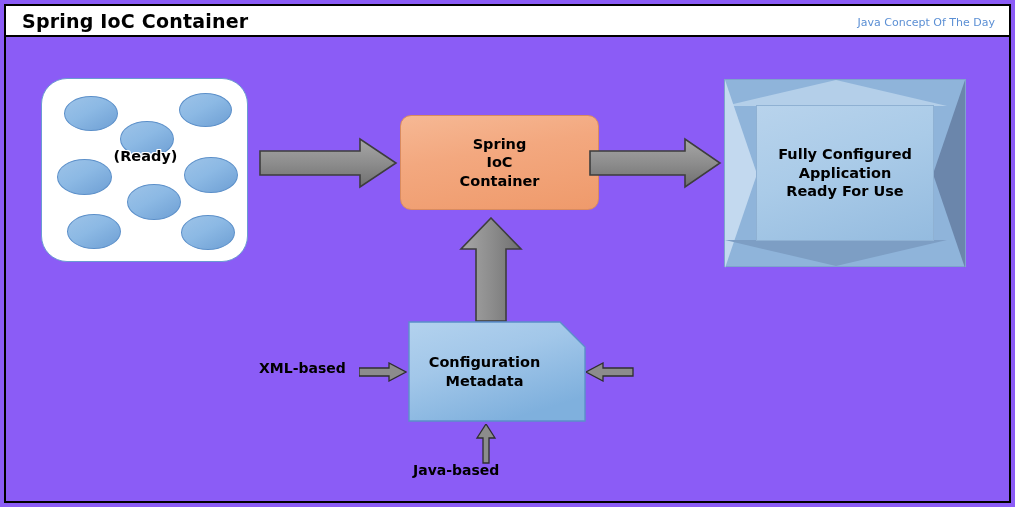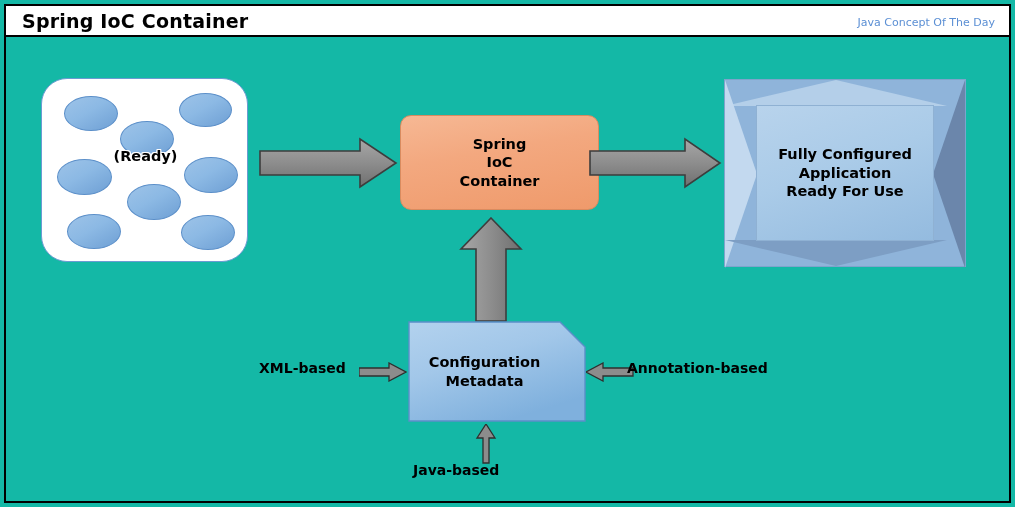--- a/index.html
+++ b/index.html
@@ -8,21 +8,21 @@
     background: #ffffff;
   }
   body {
     font-family: "DejaVu Sans", sans-serif;
   }
   #page {
     position: relative;
     width: 1015px;
     height: 507px;
     box-sizing: border-box;
-    background: #14b8a6;
+    background: #8b5cf6;
     overflow: hidden;
   }
 
   
   .frame-outer {
     position: absolute;
     left: 4px;
     top: 4px;
     width: 1007px;
     height: 499px;
@@ -328,20 +328,19 @@
   </div>
 
   <div class="side-label xml-label">XML-based</div>
   <svg class="thin-arrow" style="left:359px;top:362px;" width="48" height="20" viewBox="0 0 48 20">
     <polygon points="0,6 30,6 30,1 47,10 30,19 30,14 0,14" fill="#8c8c8c" stroke="#2f2f2f" stroke-width="1.3"></polygon>
   </svg>
 
   <svg class="thin-arrow" style="left:586px;top:362px;" width="48" height="20" viewBox="0 0 48 20">
     <polygon points="47,6 17,6 17,1 0,10 17,19 17,14 47,14" fill="#8c8c8c" stroke="#2f2f2f" stroke-width="1.3"></polygon>
   </svg>
-  <div class="side-label ann-label">Annotation-based</div>
 
   <svg class="thin-arrow" style="left:475px;top:424px;" width="22" height="40" viewBox="0 0 22 40">
     <polygon points="11,0 20,14 14,14 14,39 8,39 8,14 2,14" fill="#8c8c8c" stroke="#2f2f2f" stroke-width="1.3"></polygon>
   </svg>
   <div class="side-label java-label">Java-based</div>
 
 </div>
 
 </body></html>

